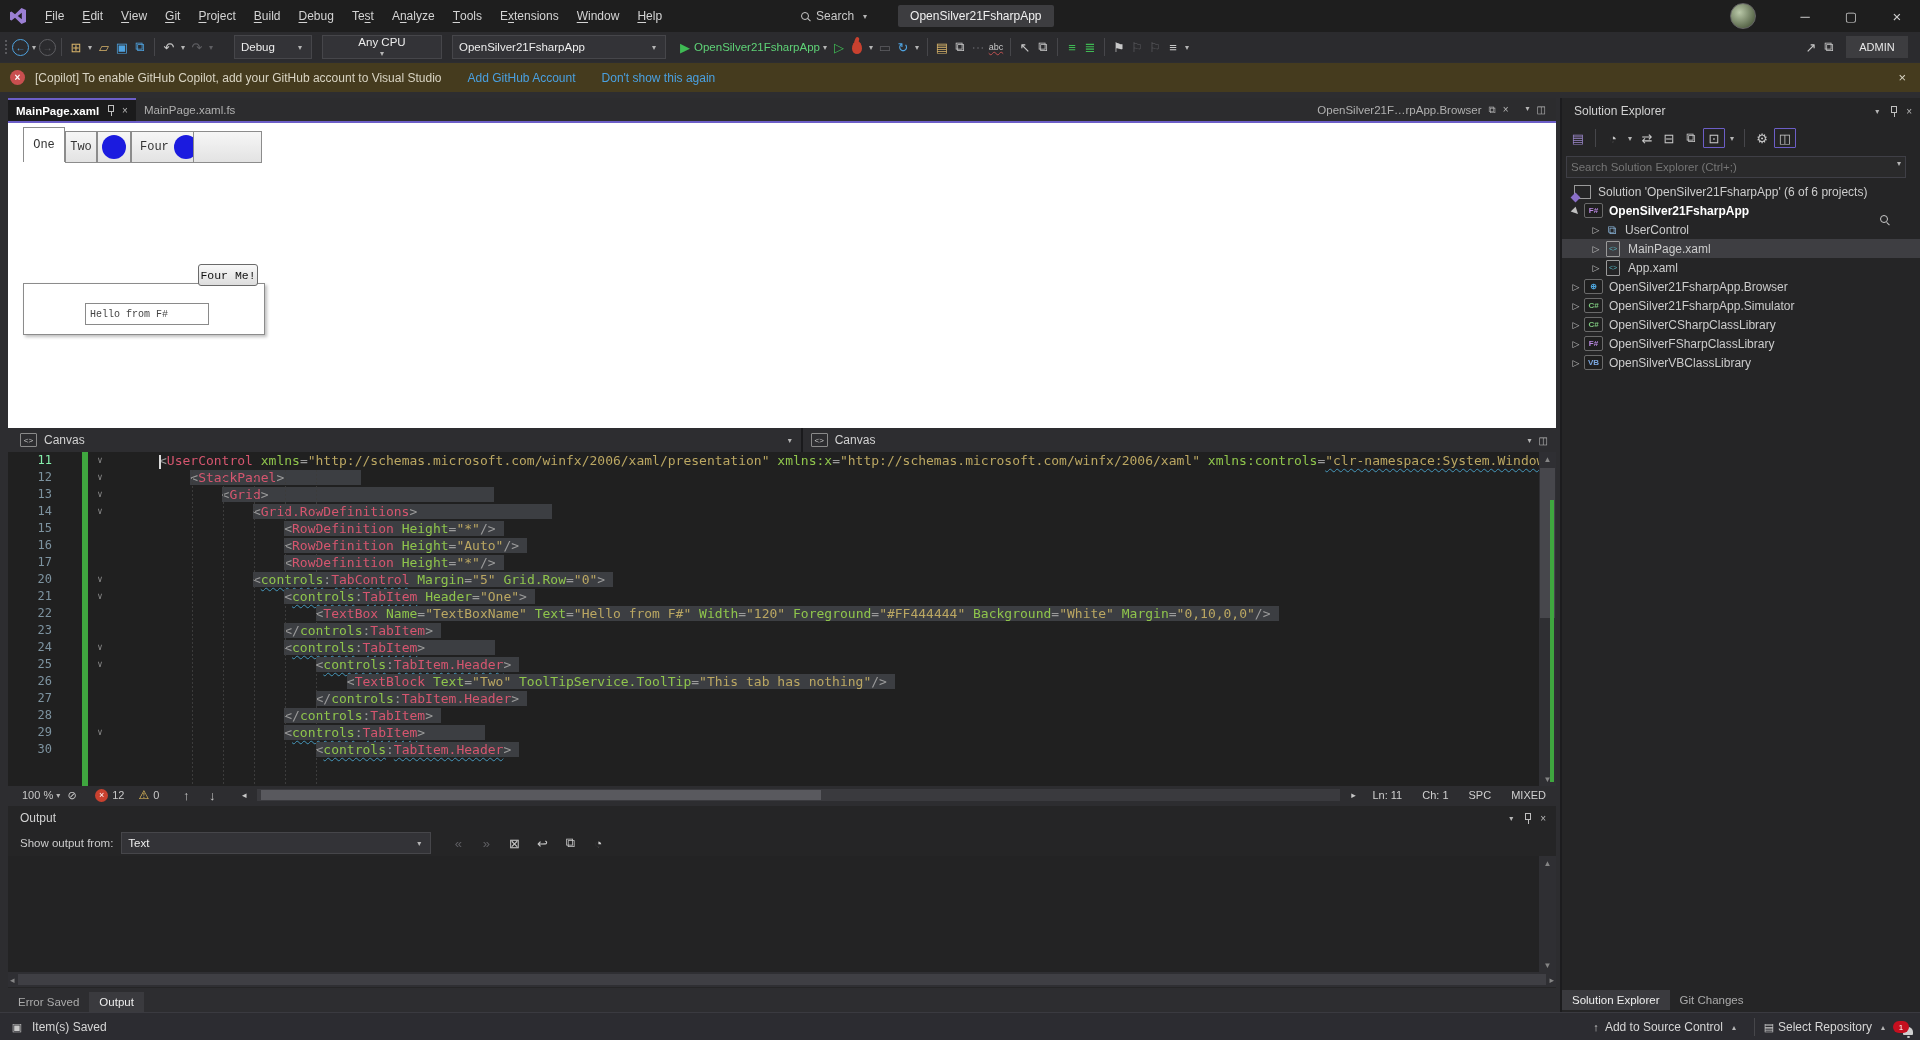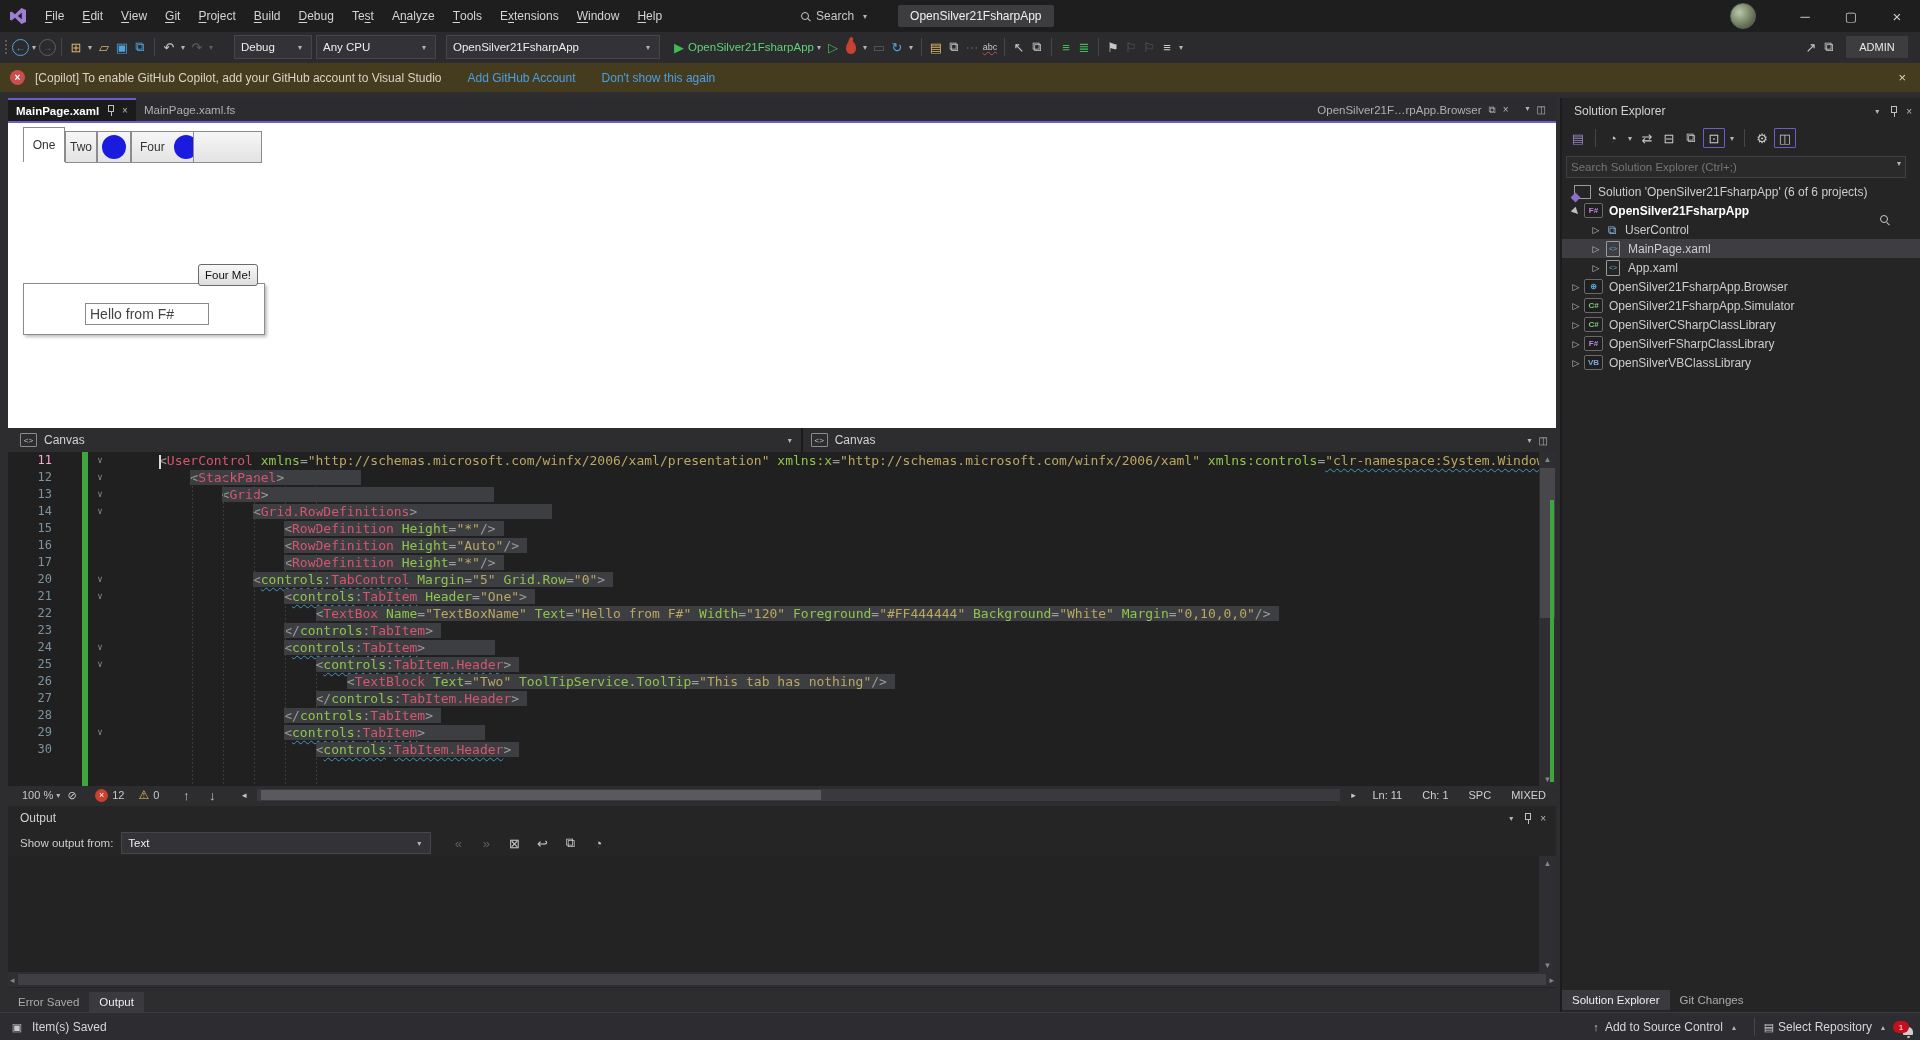--- a/index.html
+++ b/index.html
@@ -41,41 +41,41 @@
   #docwell{left:8px;top:98px;width:1548px;height:23px;background:#2c2c2e;display:flex;}
   #docwell-accent{left:8px;top:121px;width:1548px;height:2px;background:#6c5ec7;}
   .dtab{display:flex;align-items:center;padding:0 8px;height:23px;font-size:11.5px;}
   .dtab.active{background:#1b1b1c;color:#ffffff;border-top:2px solid #6c5ec7;height:21px;}
   .dtab.inactive{color:#b0b0b0;}
   .tabico{color:#b8b8b8;font-size:10px;margin-left:7px;}
   .pin{display:inline-block;width:8px;height:11px;position:relative;margin-left:8px;}
   .pin::before{content:"";position:absolute;top:0;left:1px;width:4px;height:5px;border:1px solid #c0c0c0;}
   .pin::after{content:"";position:absolute;top:7px;left:3.5px;width:1px;height:4px;background:#c0c0c0;}
   
-  #designer{left:8px;top:123px;width:1548px;height:305px;background:#ffffff;}
+  #designer{left:8px;top:123px;width:1548px;height:305px;background:#ffffff;font-family:Liberation Mono, monospace;}
   .wtab{position:absolute;border:1px solid #8c8c8c;background:linear-gradient(#f6f6f6,#e3e3e3);
         display:flex;align-items:center;justify-content:center;color:#333;font-size:12px;}
   .wtab.sel{background:#ffffff;border-bottom:none;z-index:3;}
   .bluecircle{width:24px;height:24px;border-radius:50%;position:absolute;}
   #d-panel{position:absolute;left:15px;top:160px;width:240px;height:50px;background:#fff;border:1px solid #8c8c8c;
            box-shadow:2px 2px 3px rgba(0,0,0,0.25);z-index:2;}
   #d-button{position:absolute;left:190px;top:141px;width:58px;height:20px;background:linear-gradient(#f8f8f8,#dddddd);
             border:1px solid #6a6a6a;border-radius:3px;color:#111;font-size:11.5px;display:flex;align-items:center;justify-content:center;z-index:4;}
   #d-textbox{position:absolute;left:77px;top:180px;width:118px;height:20px;background:#fff;border:1px solid #8a8a8a;
-             color:#444444;font-size:14px;display:flex;align-items:center;padding-left:4px;z-index:4;}
+             color:#444444;font-size:10px;display:flex;align-items:center;padding-left:4px;z-index:4;}
   
   #canvas-bar{left:8px;top:428px;width:1548px;height:24px;background:#2d2d30;border-bottom:1px solid #1a1a1c;display:flex;align-items:center;}
   .xmlico{display:inline-flex;align-items:center;justify-content:center;width:15px;height:12px;border:1px solid #8a8a8a;
           color:#c8c8c8;font-size:8px;border-radius:1px;}
   
   #code{left:8px;top:452px;width:1548px;height:334px;background:#202020;overflow:hidden;
         font-family:"DejaVu Sans Mono",monospace;font-size:13px;line-height:17px;}
   .code-row{display:flex;height:17px;white-space:pre;}
   .lnum{width:44px;text-align:right;color:#7d93a0;font-size:12px;flex:none;}
-  .lnum.cur{color:#f9a8d4;}
+  .lnum.cur{color:#86efac;}
   .foldcol{width:24px;margin-left:36px;color:#8a8a8a;font-size:9px;text-align:center;flex:none;}
   .cline{margin-left:47px;flex:none;}
   .seg.sel{background:#3c3e42;}
   .tk-d{color:#9b9b9b;} .tk-e{color:#d6566f;} .tk-a{color:#8fc54c;} .tk-v{color:#bba762;}
   .tk-g{color:#8fc54c;} .tk-s{color:#9b9b9b;}
   .wavy{text-decoration:underline;text-decoration-style:wavy;text-decoration-color:#4597bb;text-decoration-thickness:1px;text-underline-offset:3px;}
   #green-bar{left:82px;top:452px;width:6px;height:334px;background:#3fa63f;}
   .iguide{position:absolute;width:1px;top:470px;height:316px;background-image:linear-gradient(#3c3c3c 40%,transparent 40%);background-size:1px 4px;}
   #caret{left:159px;top:455px;width:1.5px;height:14px;background:#dcdcdc;}
   #v-scroll{left:1539px;top:452px;width:17px;height:334px;background:#2f2f33;}
@@ -182,21 +182,21 @@
     <span class="tico blue">⧉</span>
     <span class="vsep"></span>
     <span class="tico">↶</span>
     <span class="caret">▾</span>
     <span class="tico dis">↷</span>
     <span class="caret dis">▾</span>
     <div class="combo" style="width:64px;margin-left:18px;">
       <span>Debug</span>
         <span class="caret">▾</span>
     </div>
-    <div class="combo" style="width:106px;margin-left:4px;">
+    <div class="combo" style="width:106px;margin-left:10px;flex-direction:column;">
       <span>Any CPU</span>
         <span class="caret">▾</span>
     </div>
     <div class="combo" style="width:200px;margin-left:10px;">
       <span>OpenSilver21FsharpApp</span>
         <span class="caret">▾</span>
     </div>
     <span class="tico green" style="margin-left:10px;">▶</span>
     <span style="color:#5fd377;font-size:11.5px;">OpenSilver21FsharpApp</span>
     <span class="caret">▾</span>

